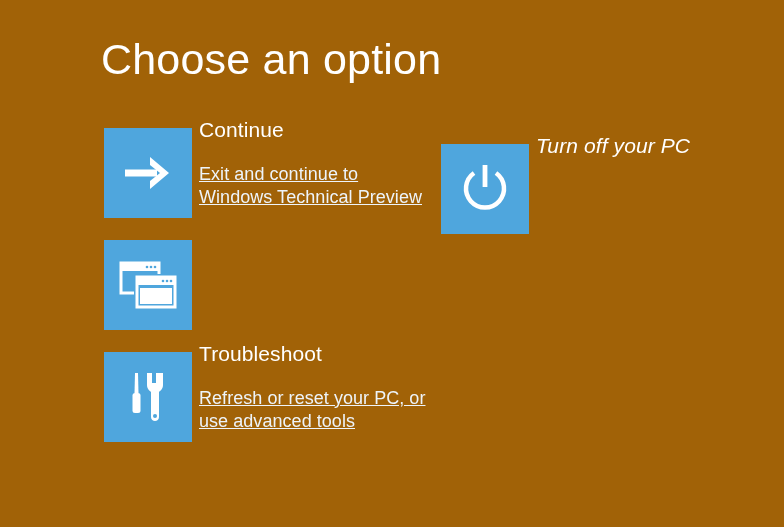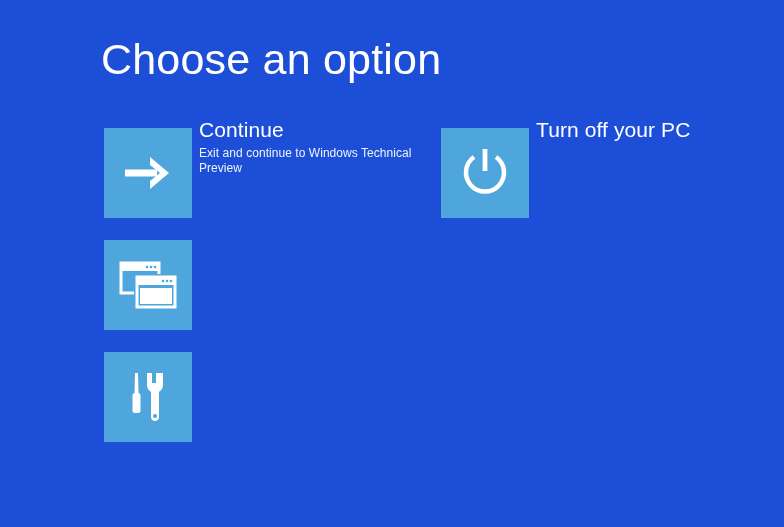--- a/index.html
+++ b/index.html
@@ -11,21 +11,21 @@
     height: 527px;
     overflow: hidden;
     background: #2166b3;
     font-family: "Liberation Sans", sans-serif;
     -webkit-font-smoothing: antialiased;
   }
   .screen {
     position: relative;
     width: 784px;
     height: 527px;
-    background: #1d4ed8;
+    background: #a16207;
   }
   .page-title {
     position: absolute;
     left: 101px;
     top: 35px;
     font-size: 43px;
     font-weight: 300;
     letter-spacing: 0.2px;
     color: #ffffff;
     line-height: 1.15;
@@ -40,22 +40,23 @@
   }
   .column-left {
     position: absolute;
     left: 104px;
     top: 0;
     width: 330px;
   }
   .column-right {
     position: absolute;
     left: 441px;
-    top: 0;
+    top: 16px;
     width: 330px;
+    font-style: italic;
   }
   .option {
     position: relative;
     display: block;
     margin-bottom: 22px;
     height: 90px;
   }
   .option-tile {
     position: absolute;
     left: 0;
@@ -71,26 +72,27 @@
     width: 235px;
   }
   .option-heading {
     font-size: 21px;
     font-weight: 300;
     color: #ffffff;
     line-height: 1.18;
     letter-spacing: 0.1px;
   }
   .option-desc {
-    margin-top: 3px;
-    font-size: 12px;
+    margin-top: 20px;
+    font-size: 18px;
     font-weight: 400;
     color: #eef4fa;
     line-height: 1.3;
     letter-spacing: 0.05px;
+    text-decoration: underline;
   }
   .icon-wrap {
     position: absolute;
     left: 0;
     top: 0;
     width: 88px;
     height: 90px;
     display: flex;
     align-items: center;
     justify-content: center;
@@ -159,20 +161,24 @@
               <rect x="9.5" y="22" width="8" height="20" rx="2.5" fill="#ffffff"></rect>
 
               <path d="M29 2 L29 12 L33 12 L33 2 L40 2 L40 14
                        C40 18 37 20 36 21 L36 46
                        C36 48.8 34 50 32 50 C30 50 28 48.8 28 46
                        L28 21 C27 20 24 18 24 14 L24 2 Z" fill="#ffffff"></path>
               <circle cx="32" cy="45" r="2" fill="#4fa6dd"></circle>
             </svg>
           </div>
         </div>
+        <div class="option-text">
+          <div class="option-heading">Troubleshoot</div>
+          <div class="option-desc">Refresh or reset your PC, or use advanced tools</div>
+        </div>
       </div>
 
     </div>
 
     <div class="column-right">
 
       <div class="option">
         <div class="option-tile">
           <div class="icon-wrap">
             <svg width="50" height="52" viewBox="0 0 50 52" aria-hidden="true">

